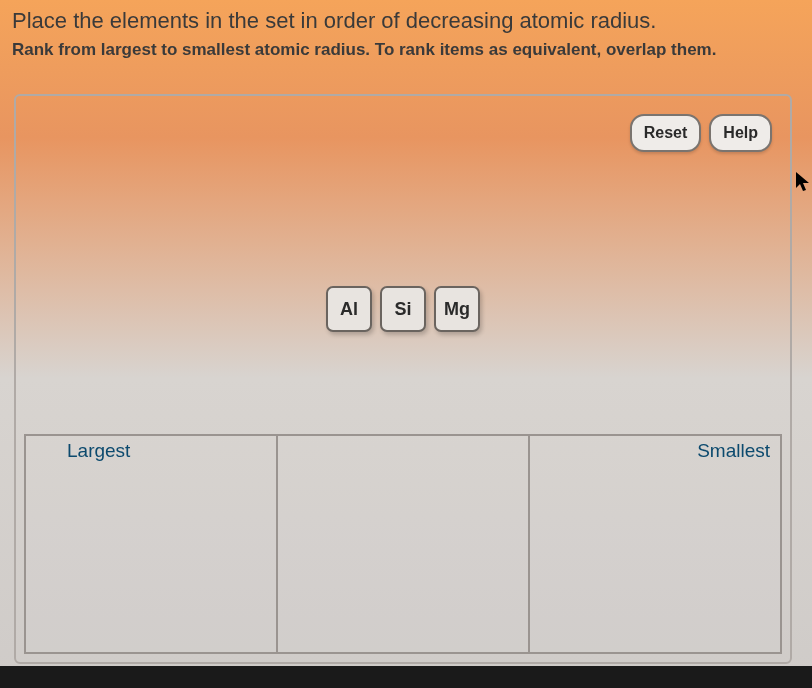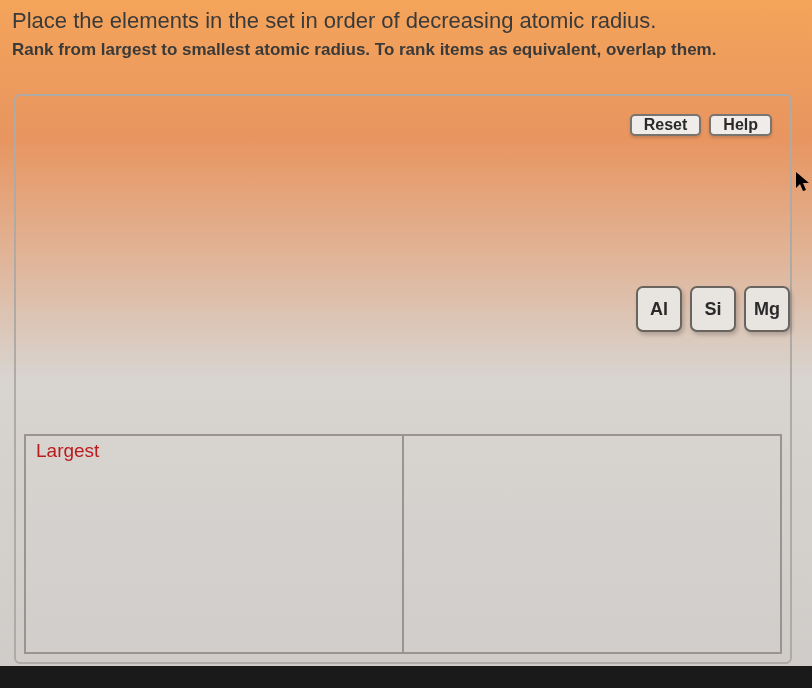--- a/index.html
+++ b/index.html
@@ -40,35 +40,35 @@
     .panel-controls {
       position: absolute;
       top: 18px;
       right: 18px;
       display: flex;
       gap: 8px;
     }
     .control-btn {
       background: #efece9;
       border: 2px solid #7a746f;
-      border-radius: 5px;
-      padding: 0 12px;
+      border-radius: 14px;
+      padding: 8px 12px;
       font-size: 16px;
       font-weight: bold;
       color: #2a2a2a;
       cursor: pointer;
       box-shadow: 0 2px 3px rgba(0,0,0,0.15);
     }
     .tiles-area {
       position: absolute;
       top: 190px;
       left: 0;
       right: 0;
       display: flex;
-      justify-content: flex-end;
+      justify-content: center;
       gap: 8px;
     }
     .element-tile {
       background: #e8e4e0;
       border: 2px solid #6a645f;
       border-radius: 7px;
       width: 46px;
       height: 46px;
       display: flex;
       align-items: center;
@@ -93,22 +93,23 @@
       background: rgba(255,255,255,0.04);
       position: relative;
     }
     .rank-bin:not(:first-child) {
       border-left: none;
     }
     .bin-label {
       position: absolute;
       top: 4px;
       font-size: 19px;
-      color: #b91c1c;
+      color: #0c4a6e;
       padding: 0 8px;
+      margin-left: 31px;
     }
     .bin-label.left {
       left: 2px;
     }
     .bin-label.right {
       right: 2px;
     }
     .cursor-icon {
       position: absolute;
       top: 172px;
@@ -144,20 +145,23 @@
     <div class="element-tile">Al</div>
     <div class="element-tile">Si</div>
     <div class="element-tile">Mg</div>
   </div>
 
   <div class="ranking-row">
     <div class="rank-bin">
       <span class="bin-label left">Largest</span>
     </div>
     <div class="rank-bin"></div>
+    <div class="rank-bin">
+      <span class="bin-label right">Smallest</span>
+    </div>
   </div>
 </div>
 
 <div class="cursor-icon">
   <svg viewBox="0 0 16 22" width="16" height="22">
     <path d="M0,0 L0,16 L4,12 L7,19 L10,18 L7,11 L13,11 Z" fill="#000"></path>
   </svg>
 </div>
 
 <div class="bottom-bar"></div>

